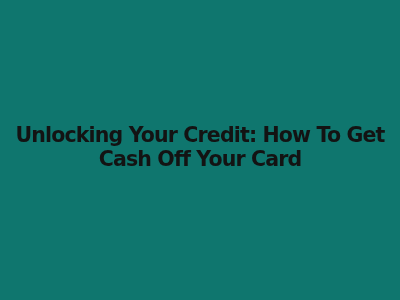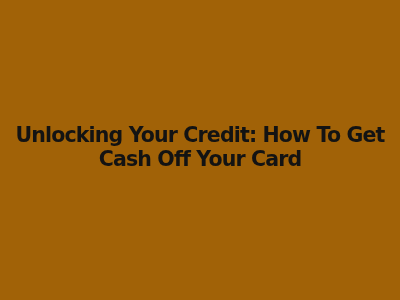--- a/index.html
+++ b/index.html
@@ -42,20 +42,20 @@
     line-height: 24px;
     letter-spacing: -0.9px;
     white-space: nowrap;
     transform: scaleX(0.955);
     transform-origin: center center;
   }
 </style>
 </head>
 <body>
 
-<div id="canvas" style="background-color: #a16207; width: 400px; height: 300px;">
+<div id="canvas" style="background-color: #0f766e; width: 400px; height: 300px;">
 
   <div class="headline" style="text-align: center;">
     <span class="headline-line" style="color: rgb(19, 19, 19);">Unlocking Your Credit: How To Get</span>
     <span class="headline-line" style="color: rgb(19, 19, 19);">Cash Off Your Card</span>
   </div>
 
 </div>
 
 </body></html>

